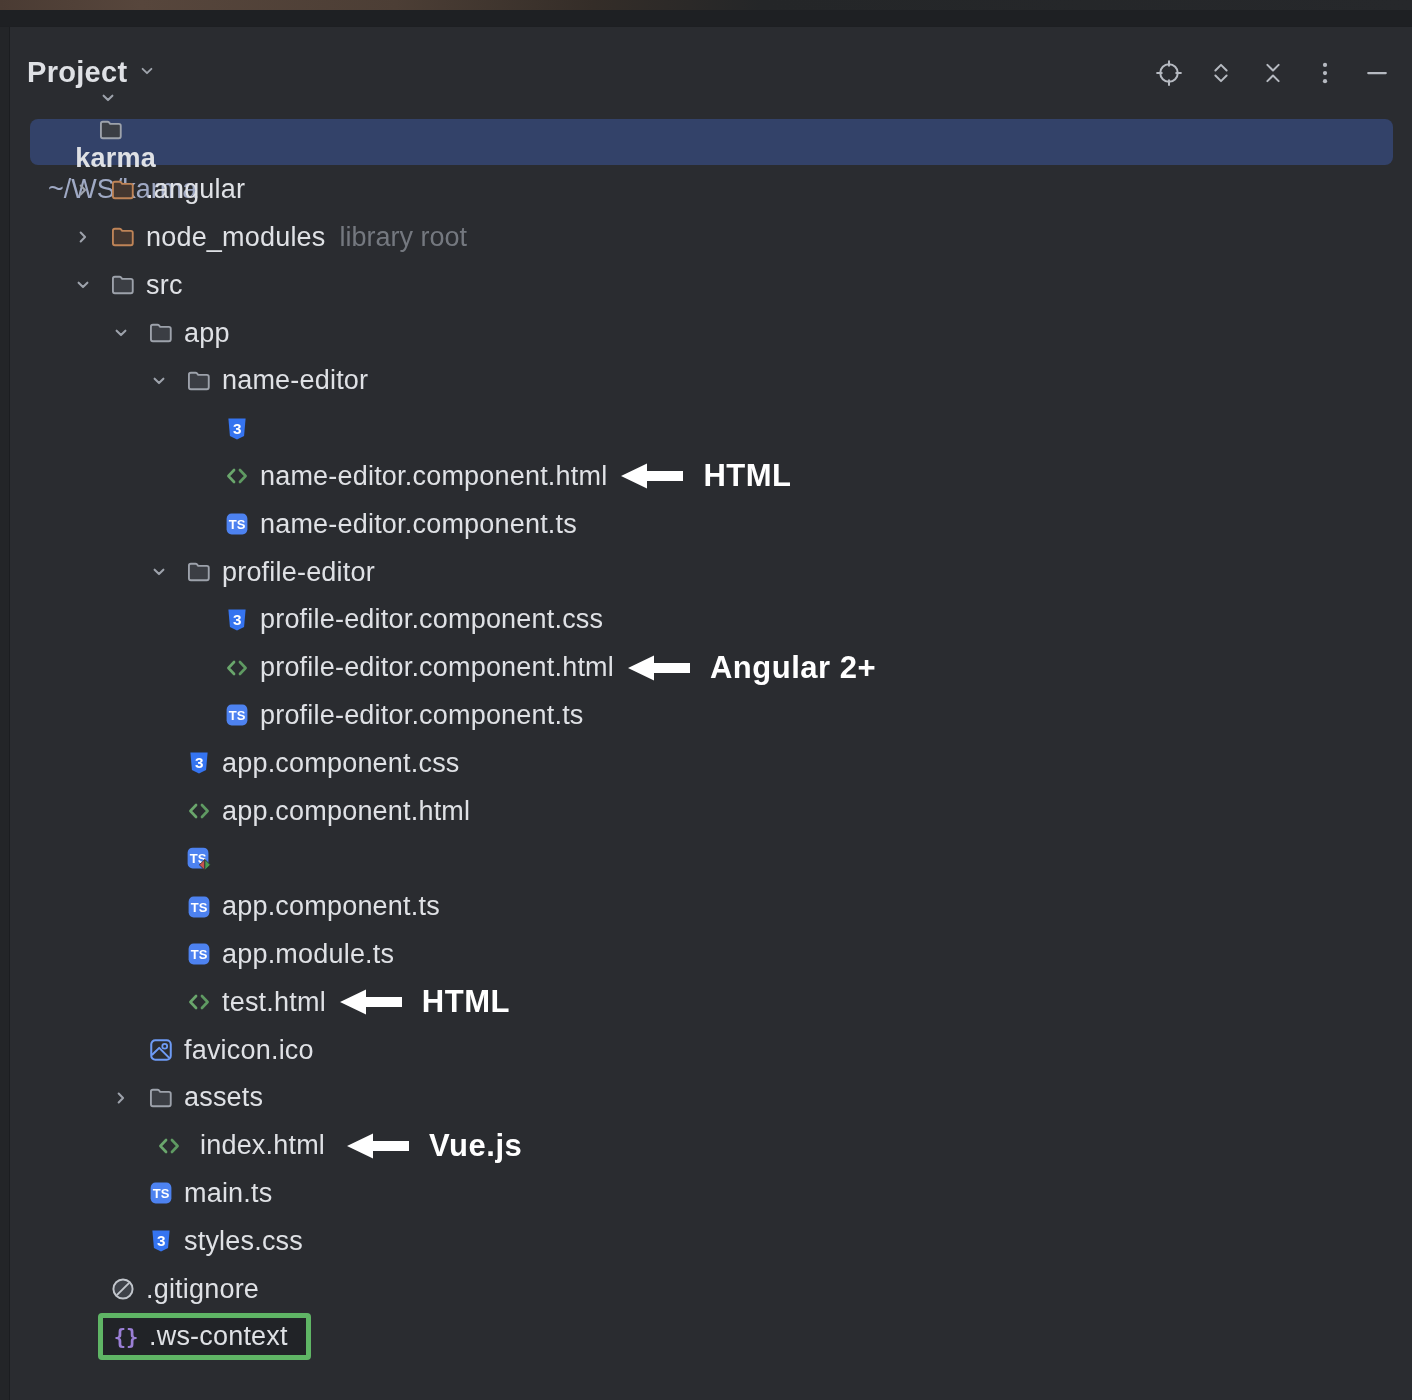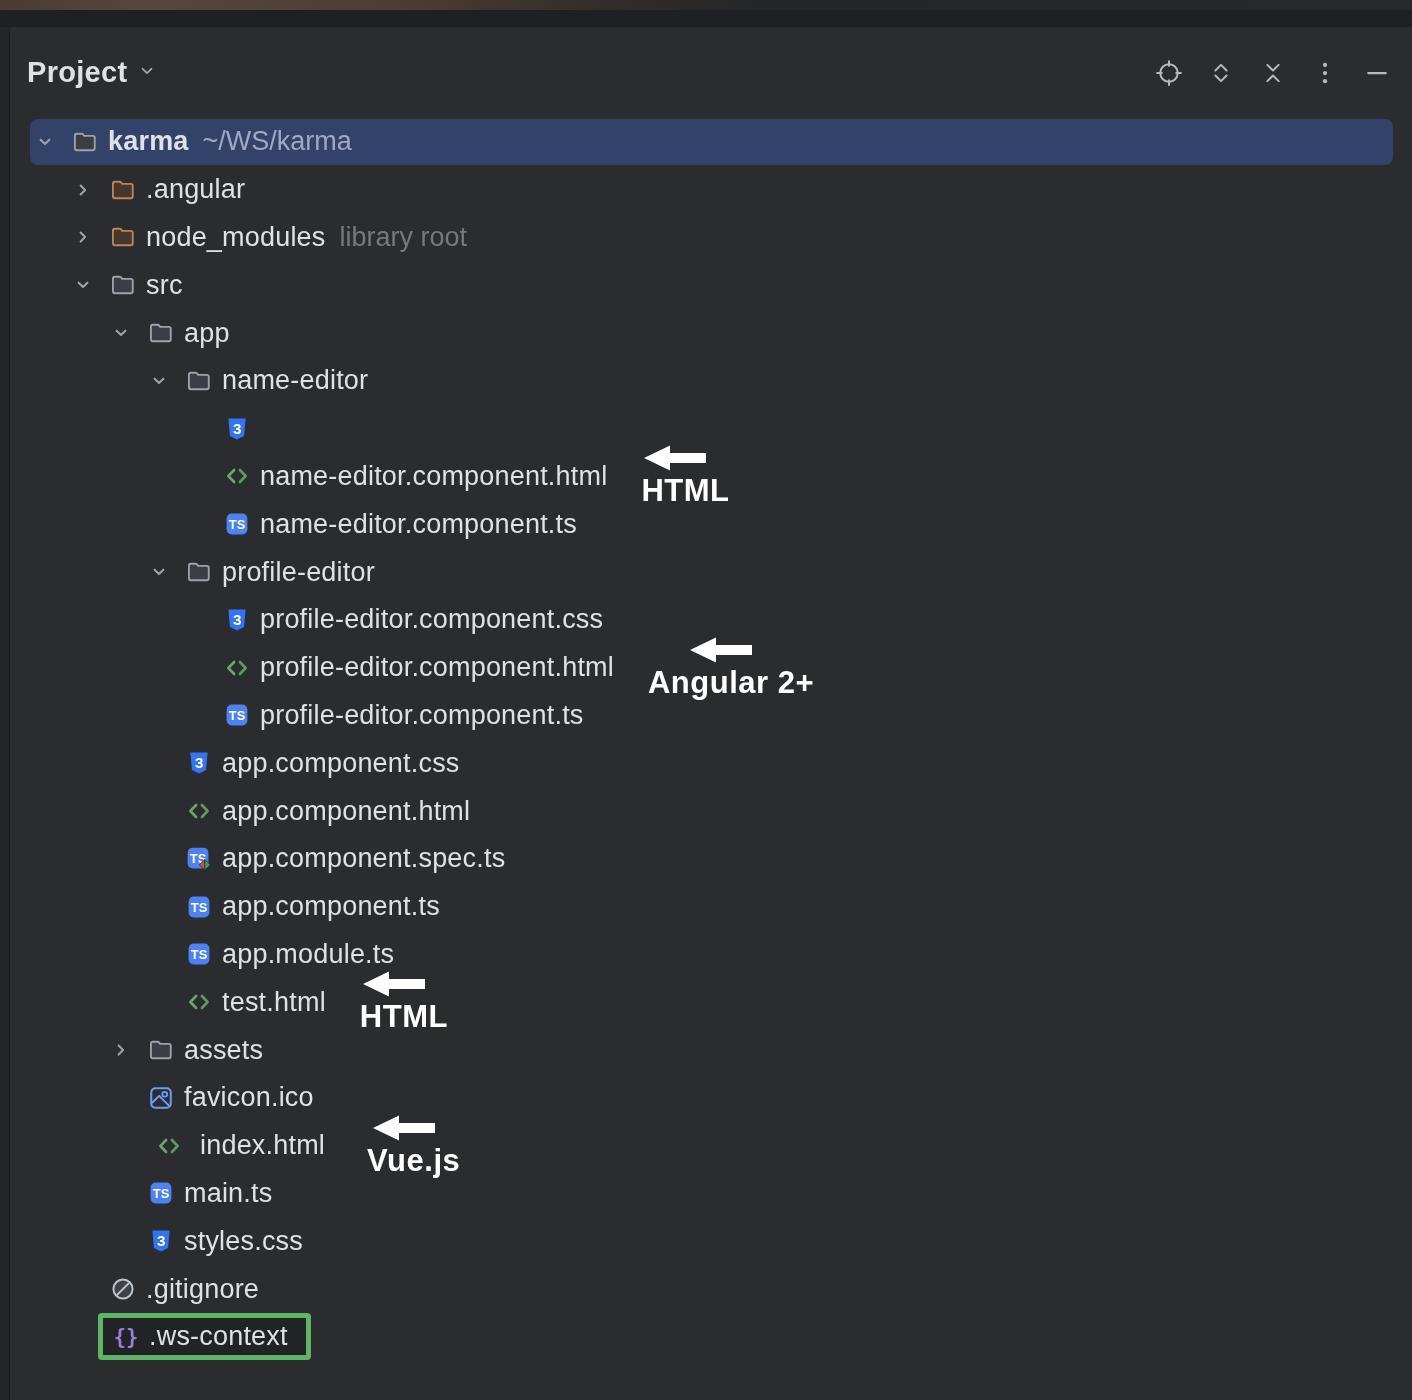--- a/index.html
+++ b/index.html
@@ -23,21 +23,21 @@
   .row-inner{position:relative;display:flex;align-items:center;z-index:1;min-width:0;}
   .row.selected::before{content:"";position:absolute;left:20px;right:19px;top:1px;bottom:1px;
     background:var(--selection-bg);border-radius:8px;z-index:0;}
   .twisty{width:38px;height:30px;display:flex;align-items:center;justify-content:flex-start;flex:0 0 38px;}
   .ficon{width:26px;height:26px;display:flex;align-items:center;justify-content:center;flex:0 0 26px;margin-right:10px;}
   .ficon svg{display:block;}
   .row-label{font-size:27px;color:var(--text-primary);white-space:pre;letter-spacing:.2px;}
   .row-label.bold{font-weight:bold;}
   .row-secondary{font-size:27px;margin-left:14px;white-space:pre;color:var(--text-secondary);}
   .row-secondary.on-selection{color:#9fa9c4;}
-  .annotation{display:flex;align-items:center;margin-left:14px;flex-direction:column;}
+  .annotation{display:flex;align-items:center;margin-left:14px;}
   .annotation svg{display:block;}
   .annotation-label{margin-left:20px;font-size:31px;font-weight:bold;color:var(--annotation-white);
     letter-spacing:.5px;white-space:pre;}
   .hl-box{display:flex;align-items:center;border:5px solid var(--highlight-green);border-radius:4px;
     background:#212327;padding:3px 18px 3px 10px;margin-left:-12px;}
 </style>
 </head>
 <body>
 
 <div id="frame">
@@ -96,21 +96,21 @@
               <span>
                 <svg width="30" height="30" viewBox="0 0 24 24" fill="none" stroke="#b6bac1" stroke-width="1.8" stroke-linecap="round">
                   <line x1="5" y1="12" x2="19" y2="12"></line>
                 </svg>
               </span>
             </div>
           </div>
       </div>
       <div id="tree">
           <div class="row selected">
-            <div class="row-inner" style="padding-left: 24px;">
+            <div class="row-inner" style="padding-left: 24px; flex-direction: column;">
               <span class="twisty">
                 <svg width="22" height="22" viewBox="0 0 16 16" fill="none" stroke="#9da2ab" stroke-width="1.5" stroke-linecap="round" stroke-linejoin="round">
                   <polyline points="4.8,6.3 8,9.5 11.2,6.3"></polyline>
                 </svg>
               </span>
               <span class="ficon">
                 <svg width="26" height="26" viewBox="0 0 16 16">
                   <path d="M1.8 4.1 C1.8 3.43 2.33 2.9 3 2.9 h2.85 c.35 0 .69.15.92.43 l.73.87 h5.3 c.67 0 1.2.53 1.2 1.2 v6.5 c0 .67-.53 1.2-1.2 1.2 H3 c-.67 0-1.2-.53-1.2-1.2 Z" fill="#3b3e44" stroke="#9da2ab" stroke-width="1.15" stroke-linejoin="round"></path>
                 </svg>
               </span>
@@ -324,21 +324,20 @@
             <div class="row-inner" style="padding-left: 138px;">
               <span class="twisty"></span>
               <span class="ficon">
                 <svg width="26" height="26" viewBox="0 0 16 16">
                   <rect x="1" y="1" width="12.8" height="12.8" rx="3.1" fill="#4d82f0"></rect>
                   <text x="7.4" y="10.2" font-size="8" font-weight="bold" fill="#ffffff" text-anchor="middle" font-family="Liberation Sans, sans-serif">TS</text>
                   <polygon points="11.6,8.3 8.2,11.6 11.6,14.9" fill="#c75450" stroke="#2a2c30" stroke-width="0.5"></polygon>
                   <polygon points="11.6,8.3 15,11.6 11.6,14.9" fill="#499c54" stroke="#2a2c30" stroke-width="0.5"></polygon>
                 </svg>
               </span>
-              <span class="row-label">app.component.spec.ts</span>
             </div>
           </div>
           <div class="row">
             <div class="row-inner" style="padding-left: 138px;">
               <span class="twisty"></span>
               <span class="ficon">
                 <svg width="26" height="26" viewBox="0 0 16 16">
                   <rect x="1.6" y="1.6" width="12.8" height="12.8" rx="3.1" fill="#4d82f0"></rect>
                   <text x="8" y="10.8" font-size="8" font-weight="bold" fill="#ffffff" text-anchor="middle" font-family="Liberation Sans, sans-serif">TS</text>
                 </svg>
@@ -373,44 +372,44 @@
                   <svg width="62" height="30" viewBox="0 0 62 30">
                     <polygon points="0,15 26,2.5 26,10 62,10 62,20 26,20 26,27.5" fill="#ffffff"></polygon>
                   </svg>
                 </span>
                 <span class="annotation-label">HTML</span>
               </span>
             </div>
           </div>
           <div class="row">
             <div class="row-inner" style="padding-left: 100px;">
-              <span class="twisty">
-                <svg width="22" height="22" viewBox="0 0 16 16" fill="none" stroke="#9da2ab" stroke-width="1.5" stroke-linecap="round" stroke-linejoin="round">
-                  <polyline points="6.3,4.8 9.5,8 6.3,11.2"></polyline>
-                </svg>
-              </span>
-              <span class="ficon">
-                <svg width="26" height="26" viewBox="0 0 16 16">
-                  <path d="M1.8 4.1 C1.8 3.43 2.33 2.9 3 2.9 h2.85 c.35 0 .69.15.92.43 l.73.87 h5.3 c.67 0 1.2.53 1.2 1.2 v6.5 c0 .67-.53 1.2-1.2 1.2 H3 c-.67 0-1.2-.53-1.2-1.2 Z" fill="#3b3e44" stroke="#9da2ab" stroke-width="1.15" stroke-linejoin="round"></path>
-                </svg>
-              </span>
-              <span class="row-label">assets</span>
-            </div>
-          </div>
-          <div class="row">
-            <div class="row-inner" style="padding-left: 100px;">
               <span class="twisty"></span>
               <span class="ficon">
                 <svg width="26" height="26" viewBox="0 0 16 16" fill="none" stroke="#6e9bf5">
                   <rect x="2" y="2" width="12" height="12" rx="2.5" stroke-width="1.25"></rect>
                   <circle cx="10.3" cy="5.7" r="1.5" stroke-width="1.1"></circle>
                   <path d="M2.4 11.1 L6.9 6.7 L13.2 13" stroke-width="1.25" stroke-linejoin="round"></path>
                 </svg>
               </span>
               <span class="row-label">favicon.ico</span>
+            </div>
+          </div>
+          <div class="row">
+            <div class="row-inner" style="padding-left: 100px;">
+              <span class="twisty">
+                <svg width="22" height="22" viewBox="0 0 16 16" fill="none" stroke="#9da2ab" stroke-width="1.5" stroke-linecap="round" stroke-linejoin="round">
+                  <polyline points="6.3,4.8 9.5,8 6.3,11.2"></polyline>
+                </svg>
+              </span>
+              <span class="ficon">
+                <svg width="26" height="26" viewBox="0 0 16 16">
+                  <path d="M1.8 4.1 C1.8 3.43 2.33 2.9 3 2.9 h2.85 c.35 0 .69.15.92.43 l.73.87 h5.3 c.67 0 1.2.53 1.2 1.2 v6.5 c0 .67-.53 1.2-1.2 1.2 H3 c-.67 0-1.2-.53-1.2-1.2 Z" fill="#3b3e44" stroke="#9da2ab" stroke-width="1.15" stroke-linejoin="round"></path>
+                </svg>
+              </span>
+              <span class="row-label">assets</span>
             </div>
           </div>
           <div class="row">
             <div class="row-inner" style="padding-left: 100px; gap: 8px;">
               <span class="twisty"></span>
               <span class="ficon">
                 <svg width="26" height="26" viewBox="0 0 16 16" fill="none" stroke-linecap="round" stroke-linejoin="round">
                   <polyline points="6.2,4.3 2.7,8 6.2,11.7" stroke="#6aa66c" stroke-width="1.6"></polyline>
                   <polyline points="9.8,4.3 13.3,8 9.8,11.7" stroke="#5f9a62" stroke-width="1.6"></polyline>
                 </svg>

